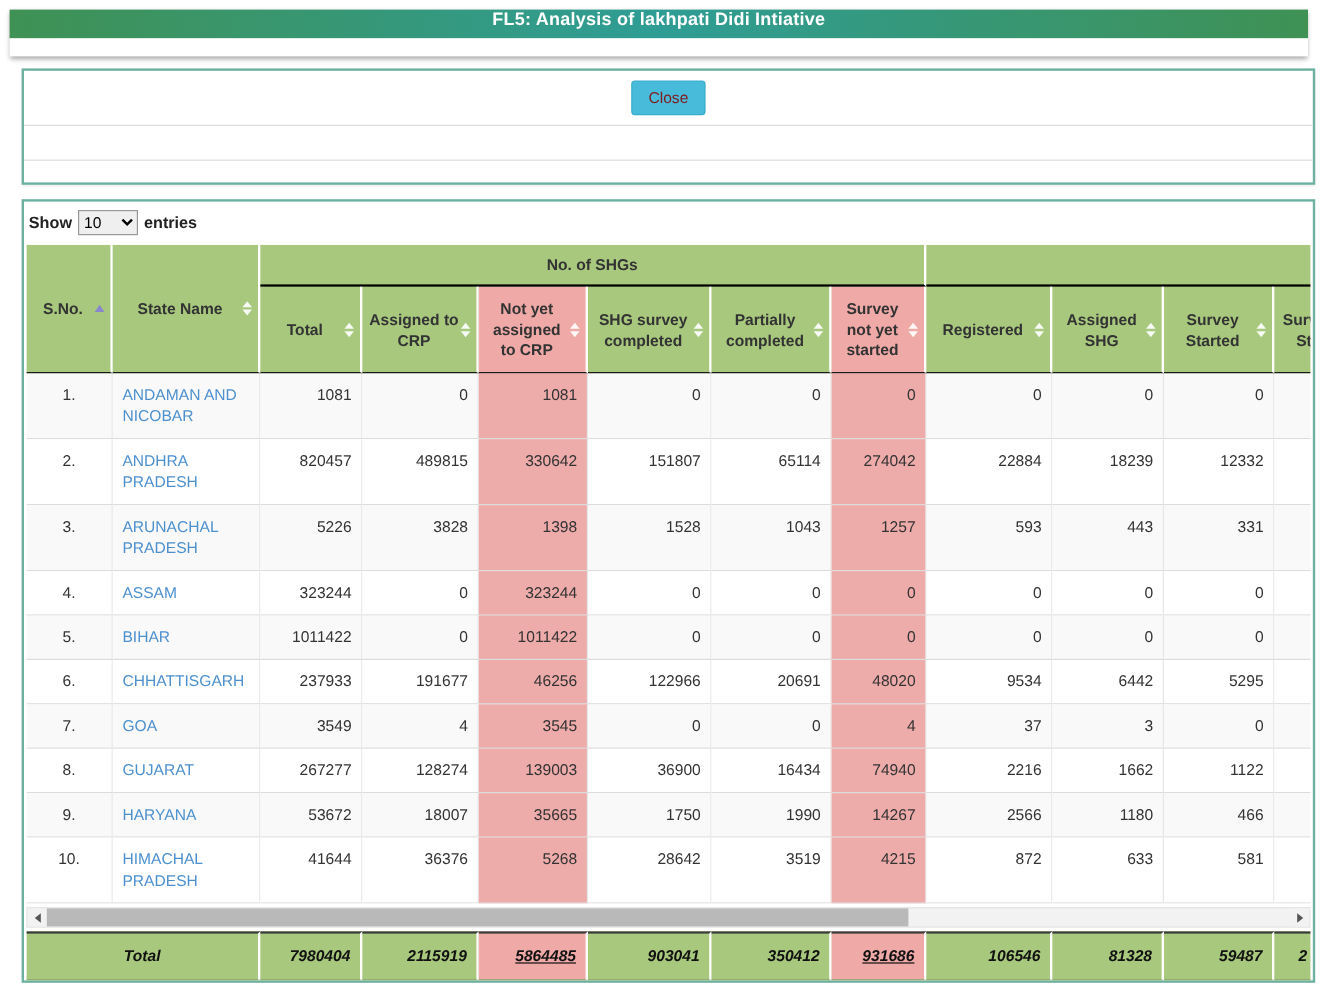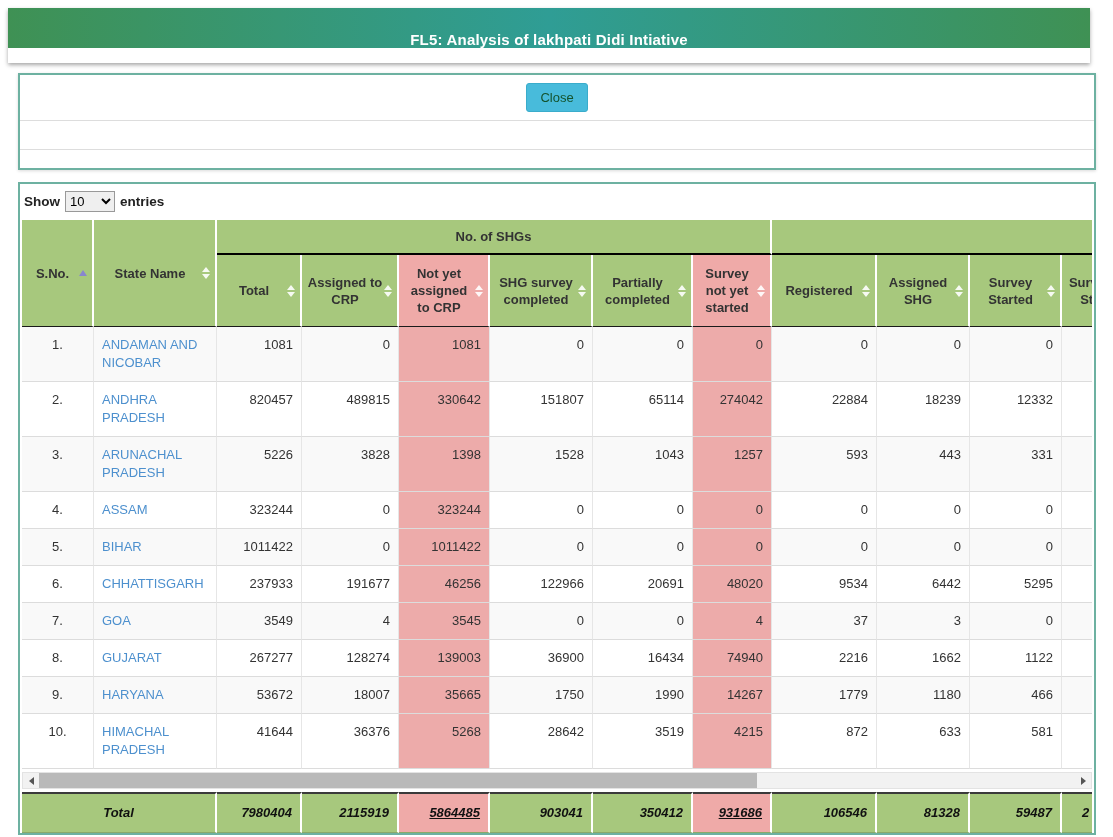--- a/index.html
+++ b/index.html
@@ -1,32 +1,32 @@
 <!DOCTYPE html>
 <html><head>
 <meta charset="utf-8">
 <style>
   * { box-sizing: border-box; margin: 0; padding: 0; }
   html,body { width: 1113px; height: 837px; overflow: hidden; background: #fff;
     font-family: "Liberation Sans", sans-serif; color: #333; }
 
   
   .banner-card { margin: 8px 23px 0 8px; box-shadow: 0 2px 4px rgba(0,0,0,.35); }
-  .banner-bar { height: 40px; display:flex; align-items:flex-end; justify-content:center;
+  .banner-bar { height: 24px; display:flex; align-items:flex-start; justify-content:center;
     background: linear-gradient(90deg,#3f9154 0%,#2f9d95 50%,#3f9154 100%); }
   .banner-bar span { color:#fff; font-weight:bold; font-size:15px; letter-spacing:.2px; }
   .banner-strip { height: 15px; background: #fff; }
 
   
   .close-panel { margin: 10px 17px 0 18px; border: 2px solid #6db1a1; background:#fff; height: 97px;
     box-shadow: 0 1px 3px rgba(0,0,0,.15); }
   .panel-row1 { height: 46px; border-bottom: 1px solid #ddd; display:flex; align-items:center; justify-content:center; }
   .panel-row2 { height: 29px; border-bottom: 1px solid #ddd; }
   .panel-row3 { height: 18px; }
-  .close-btn { background:#48bbdb; color:#14532d; border:1px solid #3aaccb; border-radius:3px;
+  .close-btn { background:#48bbdb; color:#7f1d1d; border:1px solid #3aaccb; border-radius:3px;
     font-family:"Liberation Sans",sans-serif; font-size:13px; padding: 6px 13px; cursor:pointer; }
 
   
   .table-card { margin: 12px 17px 0 18px; border: 2px solid #6db1a1; background:#fff;
     padding: 6px 2px 2px 2px; height: 653px; overflow:hidden; }
   .controls { display:flex; justify-content:space-between; align-items:center; padding: 1px 2px 8px 2px; }
   .length, .searchbox { font-size: 13.5px; font-weight: bold; color:#222; }
   .length select { margin: 0 5px; width: 50px; height: 21px; border:1px solid #999;
     font-family:"Liberation Sans",sans-serif; font-size:13px; }
   .searchbox { margin-right: 10px; display:flex; align-items:center; }
@@ -330,21 +330,21 @@
           </tr>
           <tr class="odd">
             <td class="sno">9.</td>
             <td class="state"><a>HARYANA</a></td>
             <td>53672</td>
             <td>18007</td>
             <td class="pinkcell">35665</td>
             <td>1750</td>
             <td>1990</td>
             <td class="pinkcell">14267</td>
-            <td>1779</td>
+            <td>2566</td>
             <td>1180</td>
             <td>466</td>
             <td></td>
           </tr>
           <tr class="even">
             <td class="sno">10.</td>
             <td class="state"><a>HIMACHAL PRADESH</a></td>
             <td>41644</td>
             <td>36376</td>
             <td class="pinkcell">5268</td>

